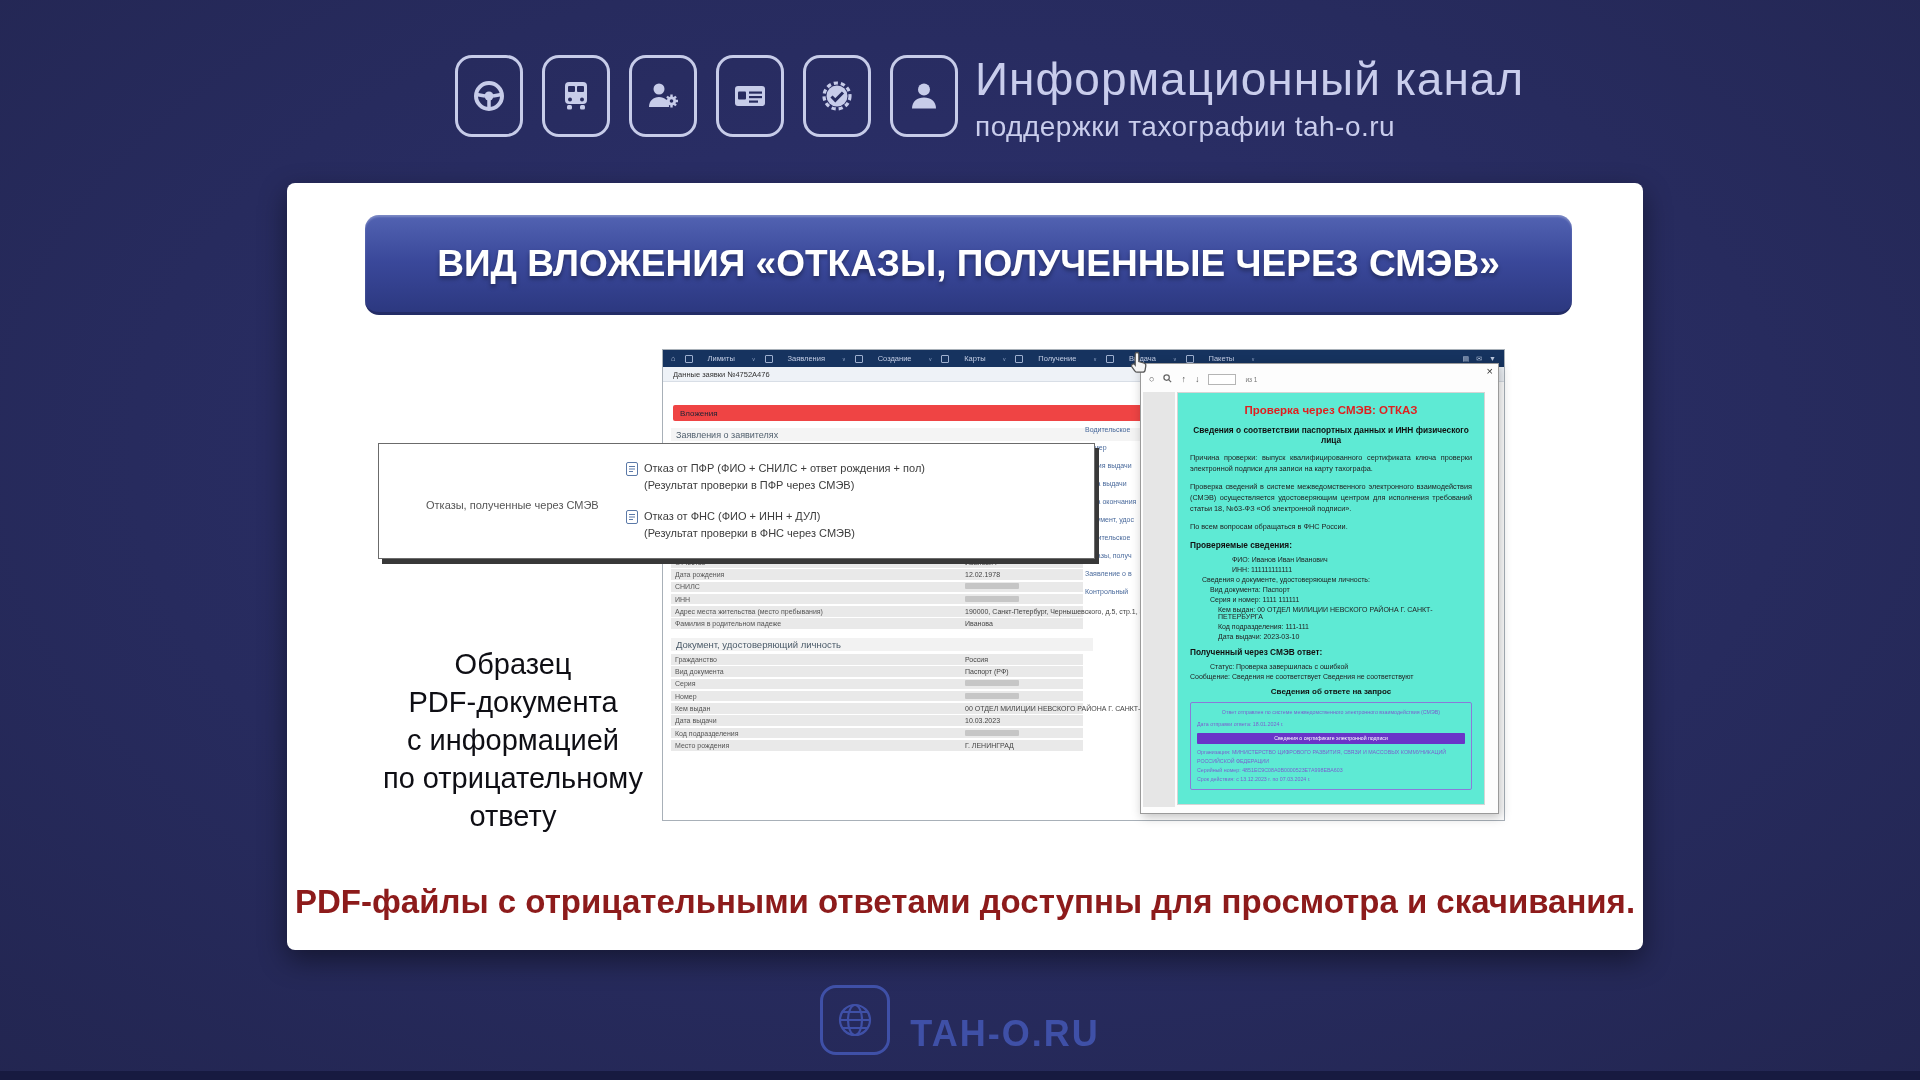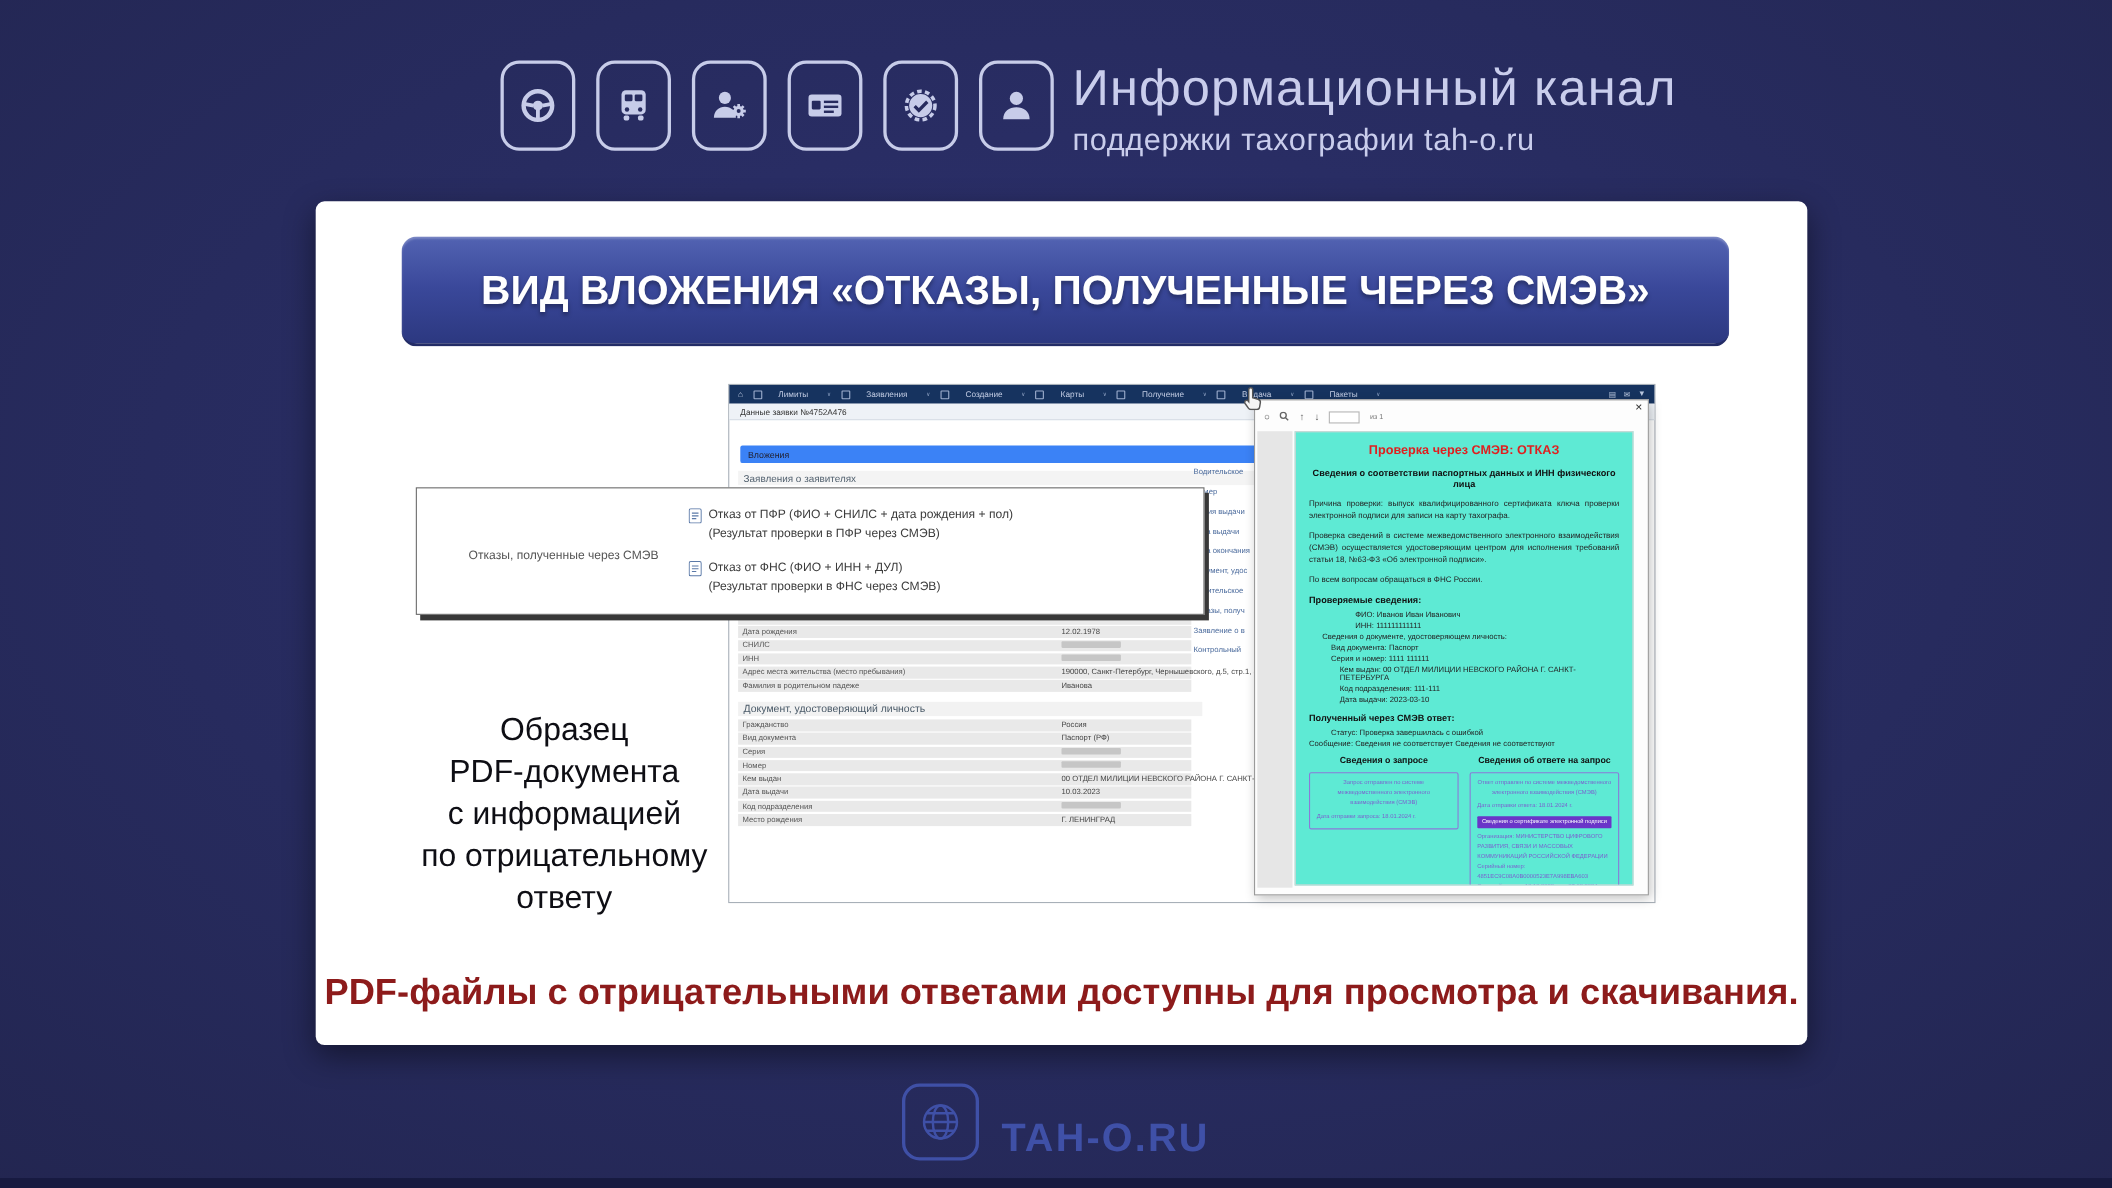--- a/index.html
+++ b/index.html
@@ -29,21 +29,21 @@
   .appwin{position:absolute;left:375px;top:166px;width:841px;height:470px;background:#fff;
         border:1px solid #a8b0b8;z-index:1;}
   .toolbar{height:17px;background:#16335f;display:flex;align-items:center;gap:9px;
         padding:0 8px;color:#c3cde4;font-size:7.5px;white-space:nowrap;}
   .mi{display:flex;align-items:center;gap:15px;}
   .mi-ic{display:inline-block;width:6px;height:6px;border:1px solid #9fb0cf;border-radius:1px;}
   .caret{color:#8fa3c4;font-size:5px;margin-left:2px;}
   .tb-right{margin-left:auto;display:flex;gap:7px;font-size:7px;color:#b9c6dd;}
   .tabrow{height:14px;background:#eef2f7;border-bottom:1px solid #d8dee6;font-size:7.5px;
         color:#333;display:flex;align-items:center;padding:0 10px;}
-  .attach-band{position:absolute;left:10px;top:55px;width:700px;height:16px;background:#3b82f6;
+  .attach-band{position:absolute;left:10px;top:55px;width:700px;height:16px;background:#ef4444;
         font-size:8px;color:#223;display:flex;align-items:center;padding:0 7px;border-radius:2px;}
   .sec1{position:absolute;left:8px;top:78px;width:560px;height:13px;background:#f4f4f4;
         font-size:9px;color:#51606e;display:flex;align-items:center;padding:0 5px;}
   .formrow{position:absolute;left:8px;top:94px;width:412px;height:11px;background:#ededed;
         font-size:7px;color:#555;display:flex;align-items:center;padding:0 4px;position:absolute;}
   .formrow .val{position:absolute;left:298px;color:#444;}
   .rows{position:absolute;left:8px;width:412px;}
   .rows1{top:207px;} .rows2{top:304px;}
   .row{height:10.5px;margin-bottom:1.8px;background:#e9e9e9;position:relative;font-size:7px;
         color:#555;display:flex;align-items:center;padding:0 4px;box-sizing:border-box;}
@@ -294,21 +294,21 @@
       <span>Контрольный</span>
     </div>
 
     <div class="popup">
       <div class="popup-label">Отказы, полученные через СМЭВ</div>
       <div class="pitem" style="top:16px;">
         <span class="dicon"><svg width="12" height="14" viewBox="0 0 12 14">
               <rect x="0.5" y="0.5" width="11" height="13" rx="1.5" fill="#fff" stroke="#5b79a8"></rect>
               <path d="M3 4.5h6M3 7h6M3 9.5h4" stroke="#5b79a8" stroke-width="1"></path>
             </svg></span>
-        <span><span>Отказ от ПФР (ФИО + СНИЛС + дата рождения + пол)</span><br><span>(Результат проверки в ПФР через СМЭВ)</span></span>
+        <span><span>Отказ от ПФР (ФИО + СНИЛС + ответ рождения + пол)</span><br><span>(Результат проверки в ПФР через СМЭВ)</span></span>
       </div>
       <div class="pitem" style="top:64px;">
         <span class="dicon"><svg width="12" height="14" viewBox="0 0 12 14">
               <rect x="0.5" y="0.5" width="11" height="13" rx="1.5" fill="#fff" stroke="#5b79a8"></rect>
               <path d="M3 4.5h6M3 7h6M3 9.5h4" stroke="#5b79a8" stroke-width="1"></path>
             </svg></span>
         <span><span>Отказ от ФНС (ФИО + ИНН + ДУЛ)</span><br><span>(Результат проверки в ФНС через СМЭВ)</span></span>
       </div>
     </div>
 
@@ -339,27 +339,20 @@
         <div class="p-field ind3">Вид документа: Паспорт</div>
         <div class="p-field ind3">Серия и номер: 1111 111111</div>
         <div class="p-field ind4">Кем выдан: 00 ОТДЕЛ МИЛИЦИИ НЕВСКОГО РАЙОНА Г. САНКТ-ПЕТЕРБУРГА</div>
         <div class="p-field ind4">Код подразделения: 111-111</div>
         <div class="p-field ind4">Дата выдачи: 2023-03-10</div>
         <div class="p-h">Полученный через СМЭВ ответ:</div>
         <div class="p-field ind3">Статус: Проверка завершилась с ошибкой</div>
         <div class="p-field">Сообщение: Сведения не соответствует Сведения не соответствуют</div>
         <div class="p-cols">
           <div class="p-col">
-            <div class="p-colh">Сведения о запросе</div>
-            <div class="box">
-              <div>Запрос отправлен по системе межведомственного электронного взаимодействия (СМЭВ)</div>
-              <div class="left" style="margin-top:4px;">Дата отправки запроса: 18.01.2024 г.</div>
-            </div>
-          </div>
-          <div class="p-col">
             <div class="p-colh">Сведения об ответе на запрос</div>
             <div class="box">
               <div>Ответ отправлен по системе межведомственного электронного взаимодействия (СМЭВ)</div>
               <div class="left" style="margin-top:3px;">Дата отправки ответа: 18.01.2024 г.</div>
               <div class="banner2">Сведения о сертификате электронной подписи</div>
               <div class="left">Организация: МИНИСТЕРСТВО ЦИФРОВОГО РАЗВИТИЯ, СВЯЗИ И МАССОВЫХ КОММУНИКАЦИЙ РОССИЙСКОЙ ФЕДЕРАЦИИ</div>
               <div class="left">Серийный номер: 4851ЕС9С08А0В0000523Е7А998ЕВА603</div>
               <div class="left">Срок действия: с 13.12.2023 г. по 07.03.2024 г.</div>
             </div>
           </div>

